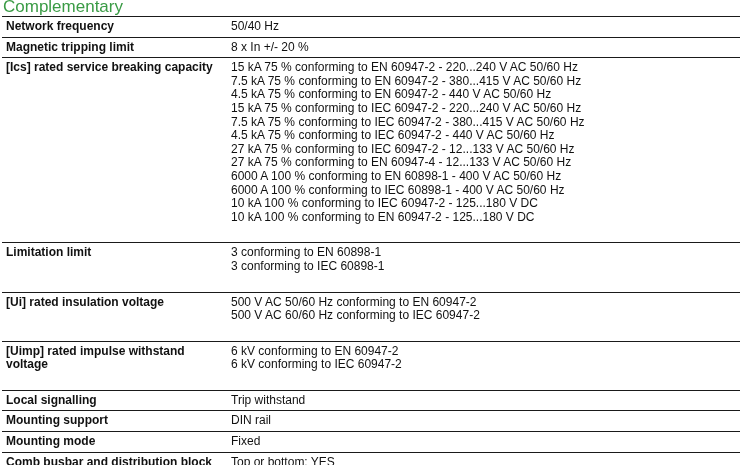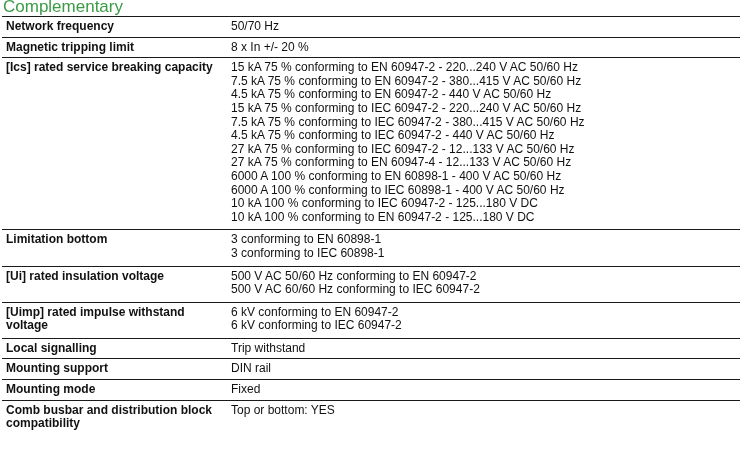--- a/index.html
+++ b/index.html
@@ -46,33 +46,33 @@
       font-weight: bold;
     }
     .spec-table td.value {
       padding-left: 5px;
     }
     .value-line {
       display: block;
       white-space: nowrap;
     }
     .row-single td { height: 13px; }
-    .row-multi td { padding-bottom: 5px; }
+    .row-multi td { padding-bottom: 18px; }
   </style>
 </head>
 <body>
 
 <h2 class="section-title">Complementary</h2>
 
 <table class="spec-table">
   <tbody id="spec-body">
       <tr class="row-single">
         <td class="label">Network frequency</td>
         <td class="value">
-          <span class="value-line">50/70 Hz</span>
+          <span class="value-line">50/40 Hz</span>
         </td>
       </tr>
       <tr class="row-single">
         <td class="label">Magnetic tripping limit</td>
         <td class="value">
           <span class="value-line">8 x In +/- 20 %</span>
         </td>
       </tr>
       <tr class="row-multi">
         <td class="label">[Ics] rated service breaking capacity</td>
@@ -85,21 +85,21 @@
           <span class="value-line">4.5 kA 75 % conforming to IEC 60947-2 - 440 V AC 50/60 Hz</span>
           <span class="value-line">27 kA 75 % conforming to IEC 60947-2 - 12...133 V AC 50/60 Hz</span>
           <span class="value-line">27 kA 75 % conforming to EN 60947-4 - 12...133 V AC 50/60 Hz</span>
           <span class="value-line">6000 A 100 % conforming to EN 60898-1 - 400 V AC 50/60 Hz</span>
           <span class="value-line">6000 A 100 % conforming to IEC 60898-1 - 400 V AC 50/60 Hz</span>
           <span class="value-line">10 kA 100 % conforming to IEC 60947-2 - 125...180 V DC</span>
           <span class="value-line">10 kA 100 % conforming to EN 60947-2 - 125...180 V DC</span>
         </td>
       </tr>
       <tr class="row-multi">
-        <td class="label">Limitation bottom</td>
+        <td class="label">Limitation limit</td>
         <td class="value">
           <span class="value-line">3 conforming to EN 60898-1</span>
           <span class="value-line">3 conforming to IEC 60898-1</span>
         </td>
       </tr>
       <tr class="row-multi">
         <td class="label">[Ui] rated insulation voltage</td>
         <td class="value">
           <span class="value-line">500 V AC 50/60 Hz conforming to EN 60947-2</span>
           <span class="value-line">500 V AC 60/60 Hz conforming to IEC 60947-2</span>

